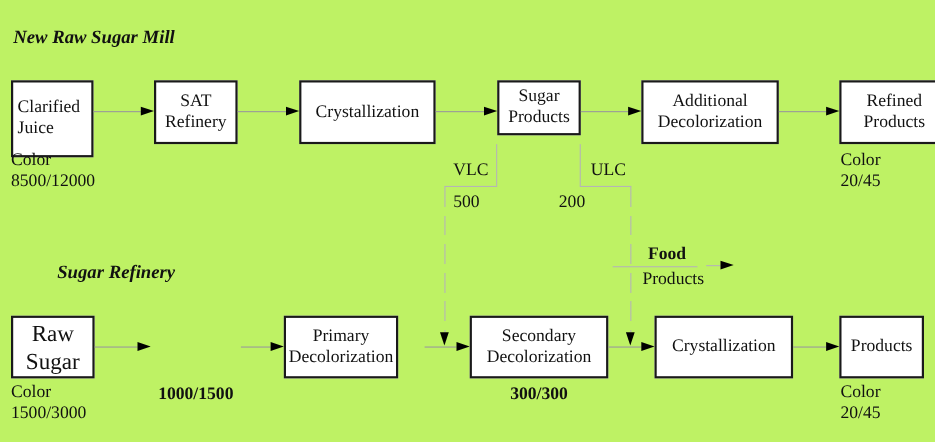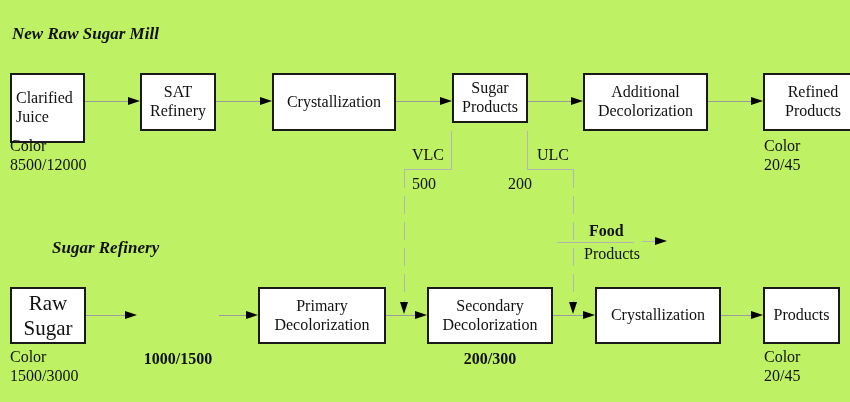--- a/index.html
+++ b/index.html
@@ -90,40 +90,40 @@
   <div class="lbl" style="left:537px;top:145px;">ULC</div>
   <div class="lbl" style="left:508px;top:174px;">200</div>
 
   <div class="hline lt" style="left:557px;top:242px;width:77px;"></div>
   <div class="hline lt" style="left:642px;top:241px;width:13px;"></div>
   <div class="arrow-r" style="left:655px;top:237px;"></div>
   <div class="lbl" style="left:589px;top:221px;font-weight:bold;">Food</div>
   <div class="lbl" style="left:584px;top:244px;">Products</div>
 
   <div class="box big" style="left:10px;top:287px;width:76px;height:57px;">Raw Sugar</div>
-  <div class="box" style="left:258px;top:287px;width:128px;height:57px;font-family:Liberation Serif, serif;">Primary Decolorization</div>
+  <div class="box" style="left:258px;top:287px;width:104px;height:57px;font-family:Liberation Serif, serif;">Primary Decolorization</div>
   <div class="box" style="left:427px;top:287px;width:126px;height:57px;">Secondary Decolorization</div>
   <div class="box" style="left:595px;top:287px;width:126px;height:57px;">Crystallization</div>
   <div class="box" style="left:763px;top:287px;width:77px;height:57px;">Products</div>
 
   <div class="hline" style="left:86px;top:315px;width:39px;"></div>
   <div class="arrow-r" style="left:125px;top:311px;"></div>
   <div class="hline" style="left:219px;top:315px;width:27px;"></div>
   <div class="arrow-r" style="left:246px;top:311px;"></div>
   <div class="hline" style="left:386px;top:315px;width:29px;"></div>
   <div class="arrow-r" style="left:415px;top:311px;"></div>
   <div class="hline" style="left:553px;top:315px;width:30px;"></div>
   <div class="arrow-r" style="left:583px;top:311px;"></div>
   <div class="hline" style="left:721px;top:315px;width:30px;"></div>
   <div class="arrow-r" style="left:751px;top:311px;"></div>
 
   <div class="lbl" style="left:10px;top:347px;">
     <div>Color</div>
     <div>1500/3000</div>
   </div>
   <div class="lbl center" style="left:137px;top:349px;width:82px;">1000/1500</div>
-  <div class="lbl center" style="left:427px;top:349px;width:126px;">200/300</div>
+  <div class="lbl center" style="left:427px;top:349px;width:126px;">300/300</div>
   <div class="lbl" style="left:764px;top:347px;">
     <div>Color</div>
     <div>20/45</div>
   </div>
 
 </div>
 
 </body></html>

